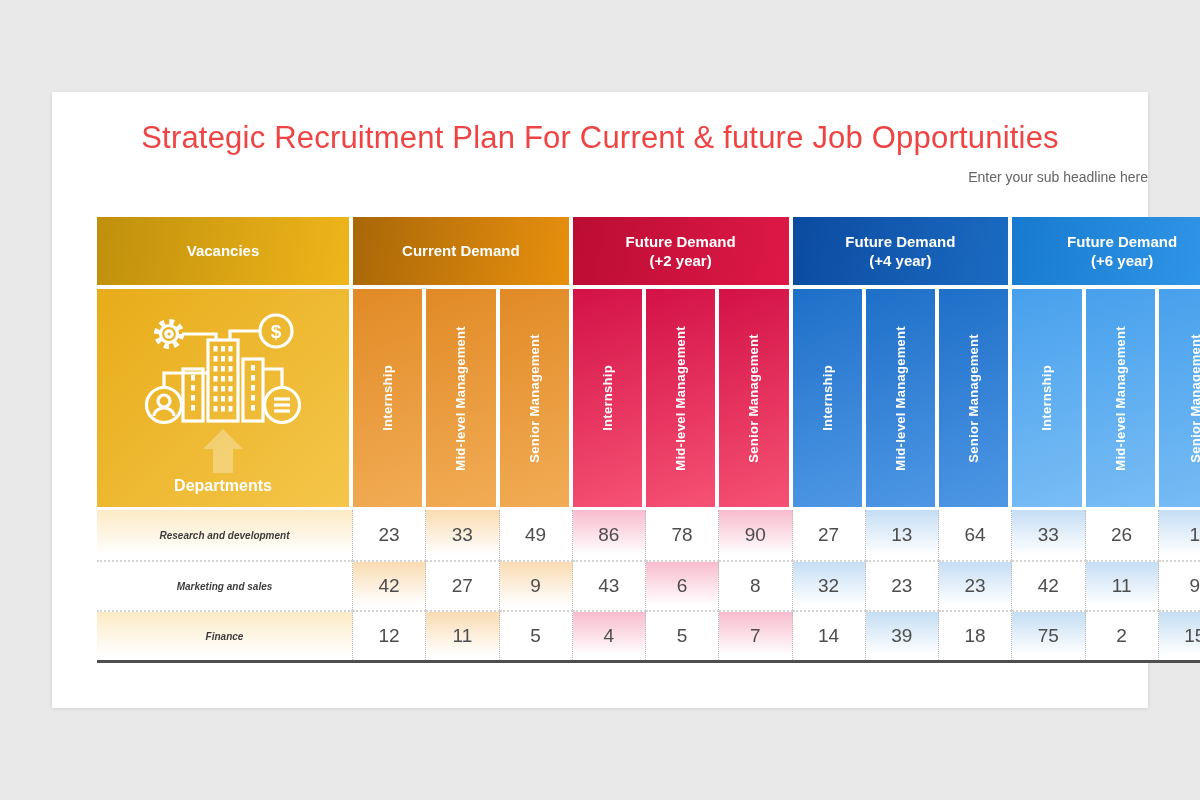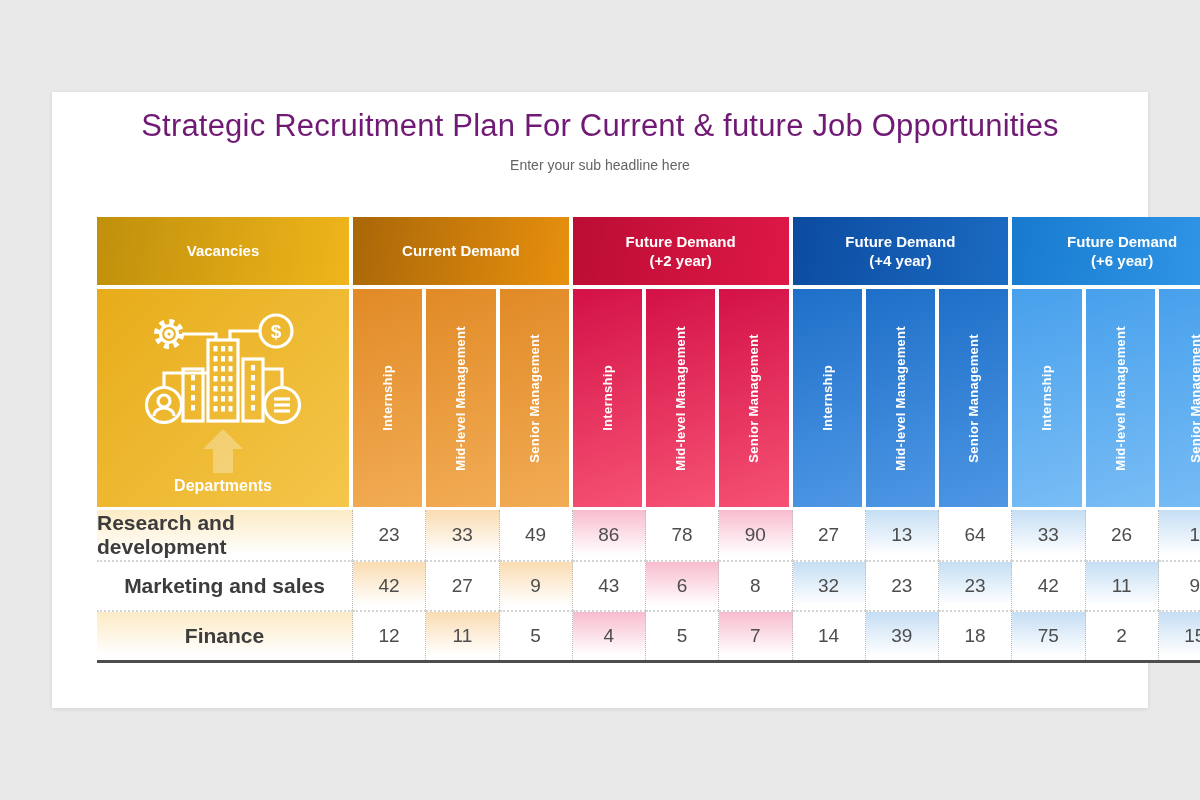--- a/index.html
+++ b/index.html
@@ -7,25 +7,25 @@
     width:1200px;height:800px;position:relative;
     background:#E9E9E9;
     font-family:"Liberation Sans",sans-serif;
     overflow:hidden;
   }
   .card{
     position:absolute;left:52px;top:92px;width:1096px;height:616px;
     background:#FFFFFF;box-shadow:0 1px 4px rgba(0,0,0,0.10);
   }
   .title{
-    padding-top:16px;text-align:center;
-    font-size:31px;color:#701a75;letter-spacing:.2px;
+    padding-top:28px;text-align:center;
+    font-size:31px;color:#ef4444;letter-spacing:.2px;
   }
   .subtitle{
-    margin-top:13px;text-align:center;font-size:14px;color:#646464;
+    margin-top:13px;text-align:right;font-size:14px;color:#646464;
   }
   .tbl{
     position:absolute;left:45px;top:125px;width:1135px;
     display:grid;
     grid-template-columns:256px repeat(12,1fr);
     grid-template-rows:72px 221px 50px 50px 50px;
     border-bottom:3px solid #4E4E4E;
   }
   
   .hc{
@@ -61,21 +61,21 @@
   .c-g0{background:linear-gradient(160deg,#E18A26,#F2AC55);}
   .c-g1{background:linear-gradient(160deg,#D31147,#F65274);}
   .c-g2{background:linear-gradient(160deg,#1E6FC8,#4E97E5);}
   .c-g3{background:linear-gradient(160deg,#47A0EC,#79BDF5);}
   
   .dc{
     display:flex;align-items:center;justify-content:center;
     font-size:19px;color:#4D4D4D;
     border-right:1px dotted #B9B9B9;background:#fff;
   }
-  .rl{font-weight:bold;color:#3C3C3C;font-size:21px;}
+  .rl{font-weight:bold;color:#3C3C3C;font-size:10px;font-style:italic;}
   .bt{border-top:2px dotted #D4D4D4;}
   .t-cream{background:linear-gradient(180deg,#FCEBC5,#FFFFFF 90%);}
   .t-orange{background:linear-gradient(180deg,#FADCB2,#FFFFFF 90%);}
   .t-pink{background:linear-gradient(180deg,#F8BCCE,#FFFFFF 90%);}
   .t-blue{background:linear-gradient(180deg,#C5DEF4,#FFFFFF 90%);}
 </style>
 </head>
 <body>
 
 <div class="card">

